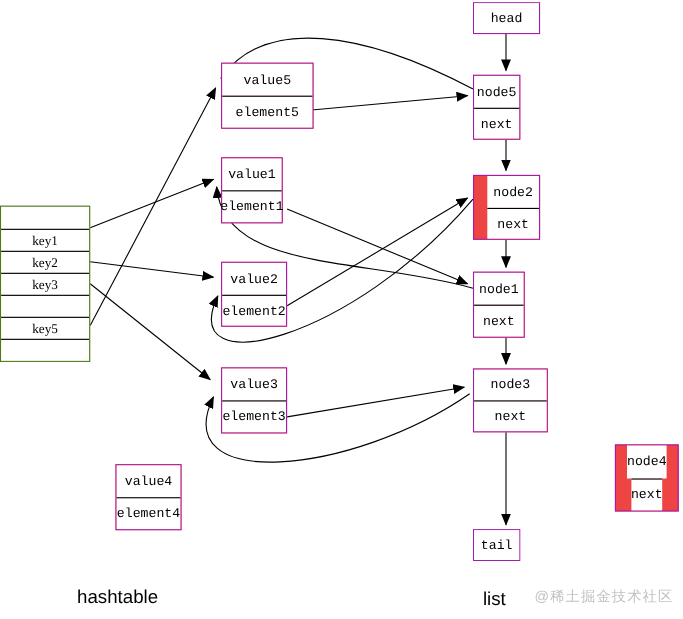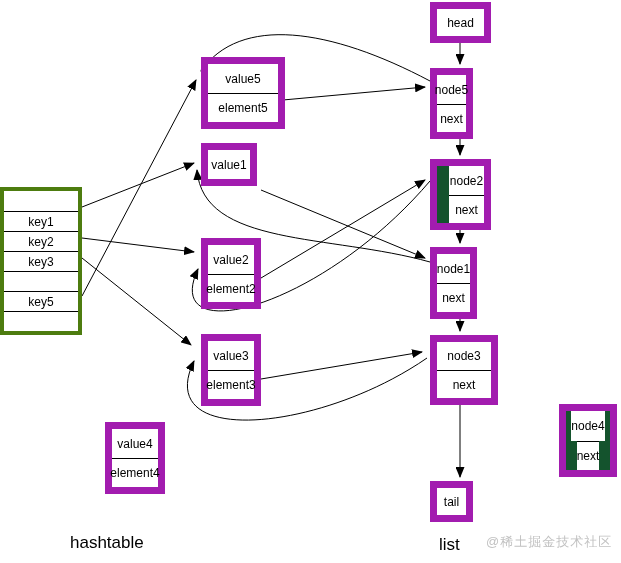--- a/index.html
+++ b/index.html
@@ -2,31 +2,31 @@
 <html><head>
 <meta charset="utf-8">
 <style>
   html,body{margin:0;padding:0;background:#ffffff;}
   #canvas{
     position:relative;width:621px;height:563px;background:#ffffff;overflow:hidden;
     font-family:"Liberation Sans", sans-serif;color:#000;
   }
   svg.edges{position:absolute;left:0;top:0;width:621px;height:563px;}
   .box{
-    position:absolute;background:#14532d;border:7px solid #a21caf;box-sizing:border-box;
-    display:flex;flex-direction:column;
+    position:absolute;background:#ef4444;border:1px solid #a21caf;box-sizing:border-box;
+    display:flex;flex-direction:column;font-family:Liberation Mono, monospace;
   }
   .cell{
     display:flex;align-items:center;justify-content:center;
     font-size:12px;line-height:1;box-sizing:border-box;background:#ffffff;
   }
   .cell + .cell{border-top:1px solid #000;}
   .h30{height:30px;} .h29{height:29px;} .h28{height:28px;} .h27{height:27px;}
   .h20{height:20px;}
-  .ht{position:absolute;border:4px solid #4d7c0f;box-sizing:border-box;background:#a3a3a3;}
+  .ht{position:absolute;border:1px solid #4d7c0f;box-sizing:border-box;background:#a3a3a3;font-family:Liberation Serif, serif;}
   .ht .cell{justify-content:center;}
   .caption{
     position:absolute;font-size:17px;color:#000;white-space:nowrap;
   }
   .watermark{
     position:absolute;font-size:13px;color:#c2c2c2;white-space:nowrap;letter-spacing:1px;
   }
 </style>
 </head>
 <body>
@@ -74,20 +74,21 @@
     <div class="cell h20"></div>
   </div>
 
   <div class="box" style="left:201px;top:57px;width:84px;">
     <div class="cell h29">value5</div>
     <div class="cell h29">element5</div>
   </div>
 
   <div class="box" style="left:201px;top:143px;width:56px;">
     <div class="cell h29">value1</div>
+    <div class="cell h29">element1</div>
   </div>
 
   <div class="box" style="left:201px;top:238px;width:60px;">
     <div class="cell h29">value2</div>
     <div class="cell h28">element2</div>
   </div>
 
   <div class="box" style="left:201px;top:334px;width:60px;">
     <div class="cell h29">value3</div>
     <div class="cell h29">element3</div>

